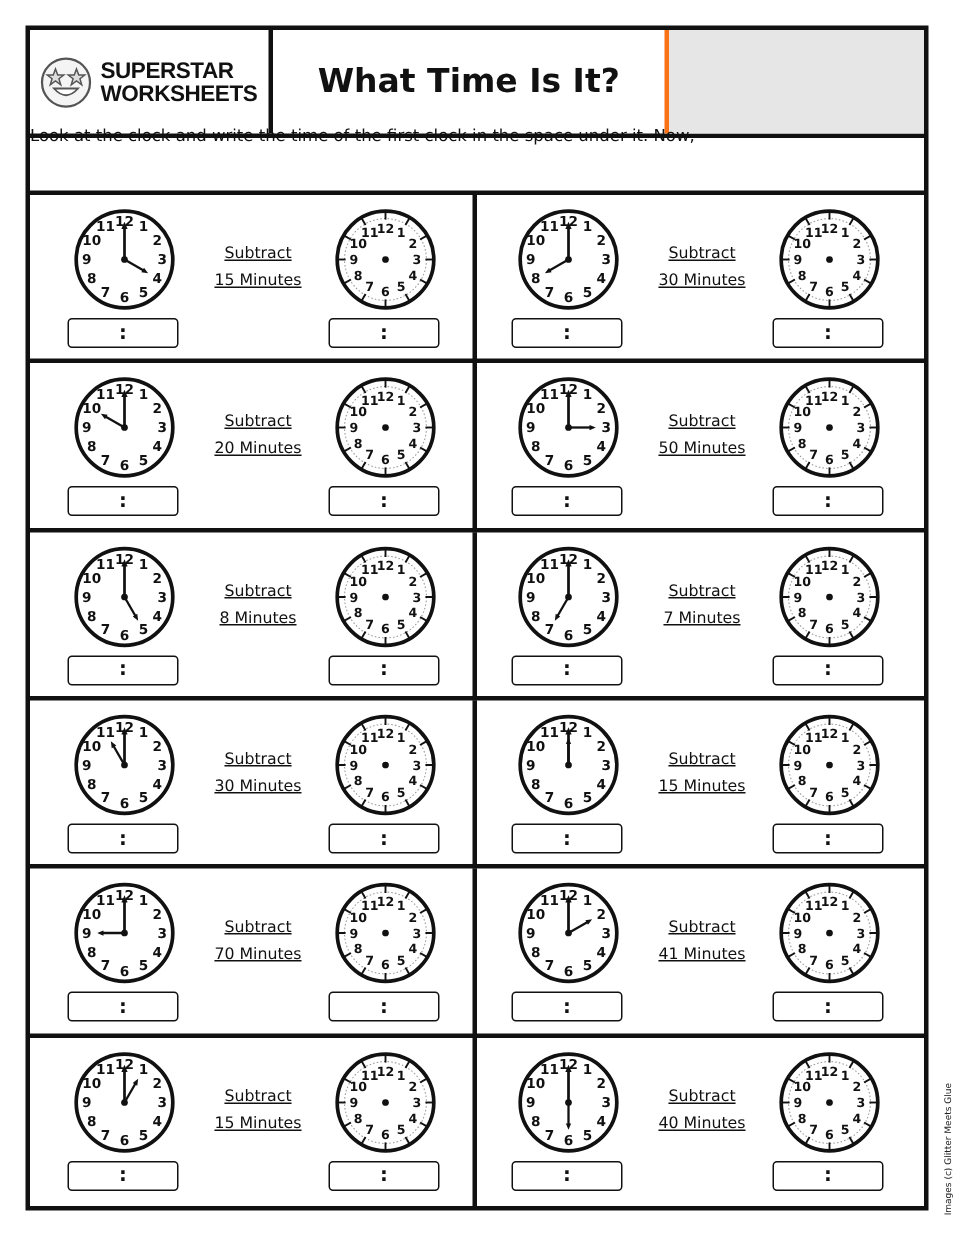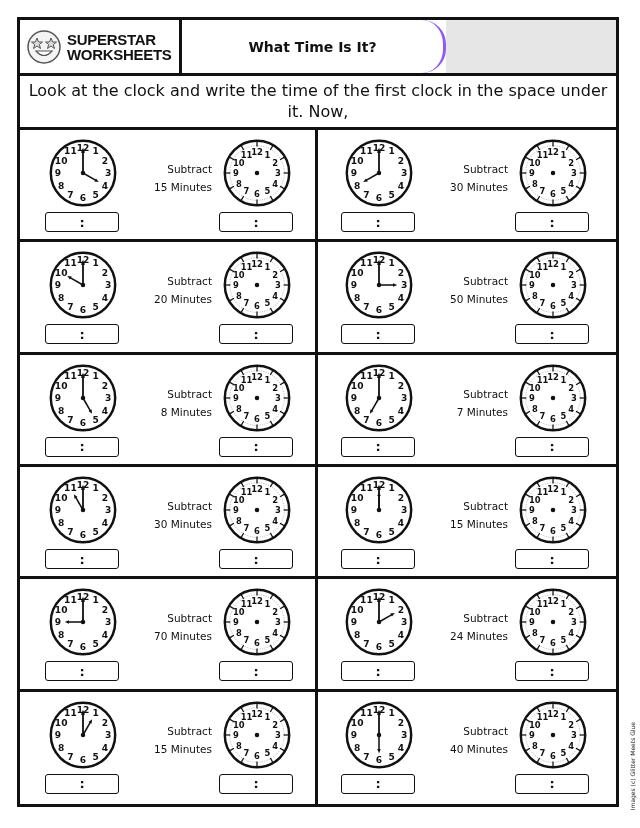--- a/index.html
+++ b/index.html
@@ -1,33 +1,33 @@
 <!DOCTYPE html>
 <html><head>
 <meta charset="utf-8">
 <style>
   html, body { margin: 0; padding: 0; background: #ffffff; }
   body { width: 640px; height: 828px; position: relative; font-family: "DejaVu Sans", sans-serif; color: #111; overflow: hidden; }
   .sheet { position: absolute; left: 17px; top: 17px; width: 602px; height: 790px; border: 3px solid #111; box-sizing: border-box; }
-  .header { position: absolute; left: 0; top: 0; width: 100%; height: 56px; border-bottom: 3px solid #111; display: flex; box-sizing: border-box; }
+  .header { position: absolute; left: 0; top: 0; width: 100%; height: 72px; border-bottom: 3px solid #111; display: flex; box-sizing: border-box; }
   .logo-cell { width: 162px; border-right: 3px solid #111; display: flex; align-items: center; padding-left: 6px; box-sizing: border-box; }
   .logo-icon { width: 36px; height: 36px; margin-right: 5px; }
   .logo-text { display: flex; flex-direction: column; line-height: 15px; font-family: "Liberation Sans", sans-serif; font-weight: bold; font-size: 15px; letter-spacing: -0.3px; }
-  .title-cell { width: 264px; border-right: 3px solid #8b5cf6; display: flex; align-items: center; justify-content: center; font-family: "DejaVu Sans", sans-serif; font-weight: bold; font-size: 14px; box-sizing: border-box; border-radius: 24px; }
+  .title-cell { width: 264px; border-right: 3px solid #f97316; display: flex; align-items: center; justify-content: center; font-family: "DejaVu Sans", sans-serif; font-weight: bold; font-size: 22px; box-sizing: border-box; }
   .name-cell { flex: 1; background: #e6e6e6; }
-  .instructions { position: absolute; left: 0; top: 56px; width: 100%; height: 54px; border-bottom: 3px solid #111; box-sizing: border-box; text-align: center; font-size: 16px; line-height: 21px; padding-top: 4px; font-family: "DejaVu Sans", sans-serif; }
+  .instructions { position: absolute; left: 0; top: 56px; width: 100%; height: 54px; border-bottom: 3px solid #111; box-sizing: border-box; font-size: 11px; line-height: 21px; padding-top: 4px; font-family: "DejaVu Sans", sans-serif; }
   .grid { position: absolute; left: 0; top: 110px; width: 100%; height: 674px; display: grid; grid-template-columns: 1fr 1fr; grid-template-rows: repeat(6, 1fr); }
   .cell { position: relative; border-right: 3px solid #111; border-bottom: 3px solid #111; box-sizing: border-box; }
   .cell.right { border-right: none; }
   .cell.last { border-bottom: none; }
   .clock-a { position: absolute; left: 28px; top: 8px; width: 70px; height: 70px; }
   .clock-b { position: absolute; left: 202px; top: 8px; width: 70px; height: 70px; }
   .cell.right .clock-a { left: 26px; }
   .cell.right .clock-b { left: 200px; }
-  .sub-text { position: absolute; left: 112px; top: 30px; width: 80px; text-align: right; font-size: 10.5px; line-height: 18px; }
+  .sub-text { position: absolute; left: 112px; top: 30px; width: 80px; text-align: center; font-size: 10.5px; line-height: 18px; text-decoration: underline; }
   .cell.right .sub-text { left: 110px; }
   .ans { position: absolute; top: 82px; width: 74px; height: 20px; border: 1.5px solid #111; border-radius: 3px; box-sizing: border-box; display: flex; align-items: center; justify-content: center; font-weight: bold; font-size: 13px; background: #fff; }
   .ans.a { left: 25px; }
   .ans.b { left: 199px; }
   .cell.right .ans.a { left: 23px; }
   .cell.right .ans.b { left: 197px; }
   .credit { position: absolute; right: 4px; bottom: 18px; writing-mode: vertical-rl; transform: rotate(180deg); font-size: 6px; color: #222; }
 </style>
 </head>
 <body>
@@ -584,21 +584,21 @@
           <text x="31.999999999999986" y="23.32308546376022" font-size="13" font-weight="bold" text-anchor="middle" font-family="DejaVu Sans, sans-serif" fill="#111">11</text>
           <text x="49.99999999999999" y="18.5" font-size="13" font-weight="bold" text-anchor="middle" font-family="DejaVu Sans, sans-serif" fill="#111">12</text>
           <line x1="50" y1="50" x2="50" y2="18" stroke="#111" stroke-width="2.6"></line>
           <polygon points="50,14 47,21 53,21" fill="#111"></polygon>
           <line x1="50" y1="50" x2="69.05255888325765" y2="39" stroke="#111" stroke-width="2.2"></line>
           <polygon points="72.5166604983954,37 66.07050807568876,37.8349364905389 68.57050807568876,42.1650635094611" fill="#111"></polygon>
           <circle cx="50" cy="50" r="3.2" fill="#111"></circle>
         </svg>
         <div class="sub-text">
           <div>Subtract</div>
-          <div>24 Minutes</div>
+          <div>41 Minutes</div>
         </div>
         <svg viewBox="0 0 100 100" class="clock-b">
           <circle cx="50" cy="50" r="46" fill="#fff" stroke="#111" stroke-width="3.5"></circle>
           <circle cx="50" cy="50" r="39" fill="none" stroke="#999" stroke-width="1" stroke-dasharray="1.5 2"></circle>
           <line x1="50" y1="12" x2="50" y2="4" stroke="#111" stroke-width="1.8"></line>
           <line x1="69" y1="17.091034656191326" x2="73" y2="10.162831425915819" stroke="#111" stroke-width="1.8"></line>
           <line x1="82.90896534380866" y1="30.999999999999996" x2="89.83716857408417" y2="26.999999999999996" stroke="#111" stroke-width="1.8"></line>
           <line x1="88" y1="50" x2="96" y2="50" stroke="#111" stroke-width="1.8"></line>
           <line x1="82.90896534380867" y1="69" x2="89.83716857408419" y2="72.99999999999999" stroke="#111" stroke-width="1.8"></line>
           <line x1="69" y1="82.90896534380867" x2="73" y2="89.83716857408419" stroke="#111" stroke-width="1.8"></line>

